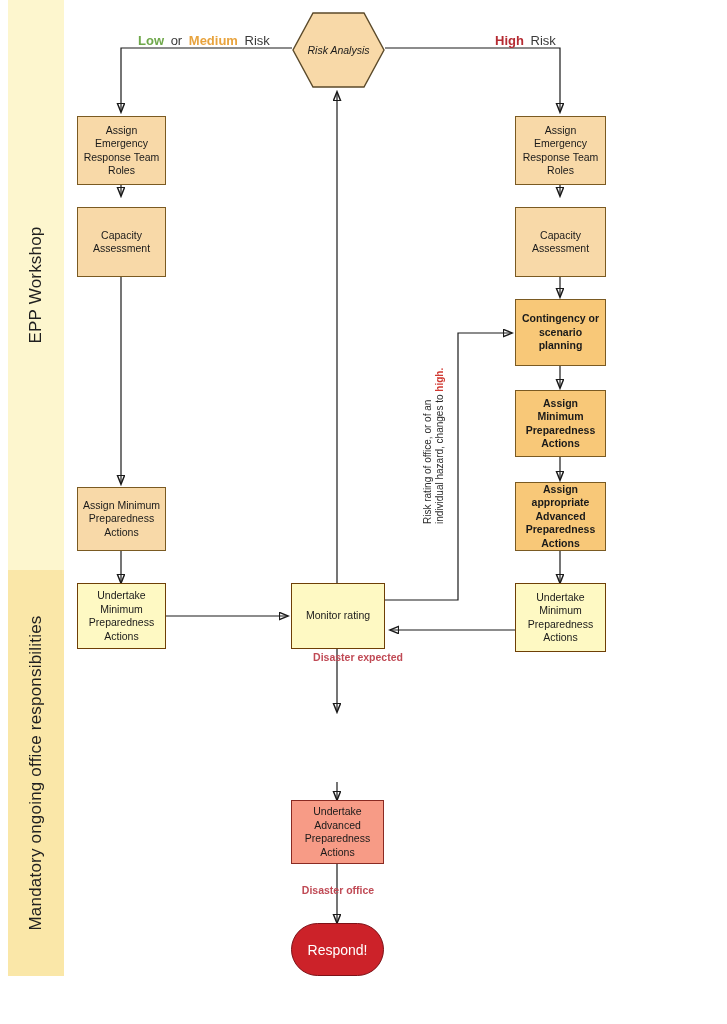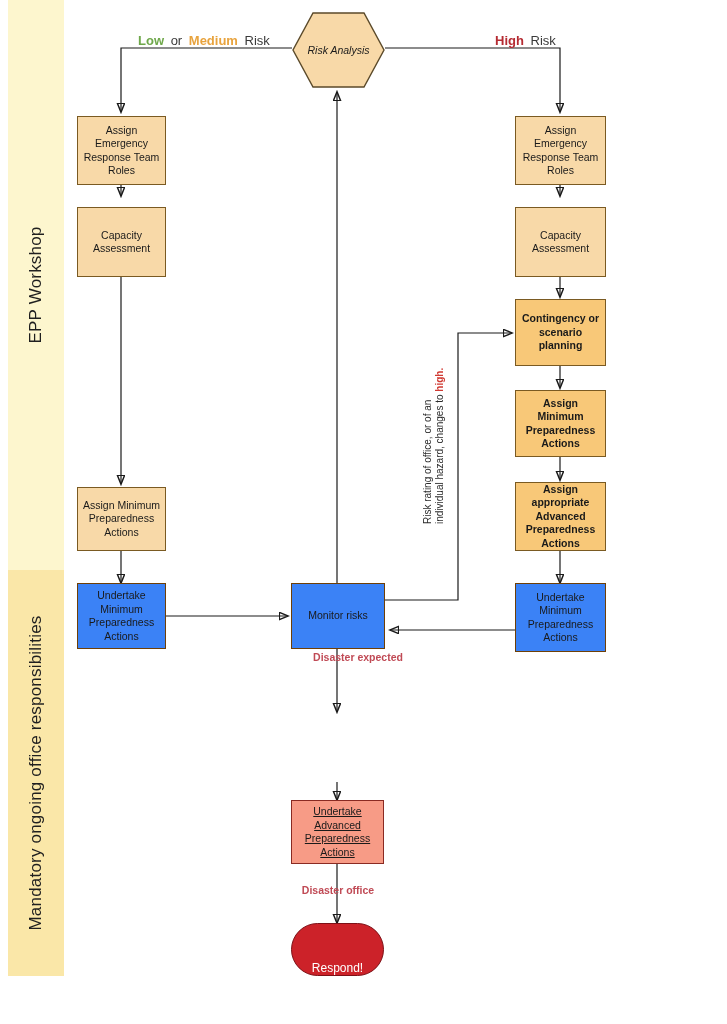--- a/index.html
+++ b/index.html
@@ -47,22 +47,22 @@
     align-items: center;
     justify-content: center;
     text-align: center;
     color: #1a1a1a;
     font-size: 10.5px;
     line-height: 13.5px;
     padding: 2px 4px;
   }
   .fill-l1 { background: #F8D9A8; border-color: #7a5a22; }  
   .fill-l2 { background: #F8C878; border-color: #7a5a22; font-weight: bold; }  
-  .fill-l3 { background: #3b82f6; border-color: #6e3f06; }  
-  .fill-r1 { background: #F79B86; border-color: #8a2a22; text-decoration: underline; }
+  .fill-l3 { background: #fef9c3; border-color: #6e3f06; }  
+  .fill-r1 { background: #F79B86; border-color: #8a2a22; }
   .hexwrap { position: absolute; }
   .hexwrap svg { position:absolute; left:0; top:0; }
   .hexwrap .hextext {
     position: absolute; left:0; top:0; width:100%; height:100%;
     display:flex; align-items:center; justify-content:center;
     font-size: 10.5px; color:#1a1a1a; text-align:center;
   }
 
   .diamondwrap { position:absolute; }
   .diamondwrap svg { position:absolute; left:0; top:0; }
@@ -73,23 +73,23 @@
   }
 
   .pill {
     position: absolute;
     box-sizing: border-box;
     border-radius: 34px;
     background: #CC2229;
     border: 1.5px solid #7d1117;
     color: #ffffff;
     display: flex;
-    align-items: flex-end;
+    align-items: center;
     justify-content: center;
-    font-size: 12px;
+    font-size: 14px;
     text-align: center;
   }
 
   
   .edge-label {
     position: absolute;
     font-size: 13px;
     color: #333333;
     white-space: nowrap;
   }
@@ -212,21 +212,21 @@
 
   <div class="node fill-l2" style="left:515px; top:482px; width:91px; height:69px;">
     <span>Assign appropriate Advanced Preparedness Actions</span>
   </div>
 
   <div class="node fill-l3" style="left:515px; top:583px; width:91px; height:69px;">
     <span>Undertake Minimum Preparedness Actions</span>
   </div>
 
   <div class="node fill-l3" style="left:291px; top:583px; width:94px; height:66px;">
-    <span>Monitor risks</span>
+    <span>Monitor rating</span>
   </div>
 
 
   <div class="node fill-r1" style="left:291px; top:800px; width:93px; height:64px;">
     <span>Undertake Advanced Preparedness Actions</span>
   </div>
 
   <div class="pill" style="left:291px; top:923px; width:93px; height:53px;">
     <span>Respond!</span>
   </div>

